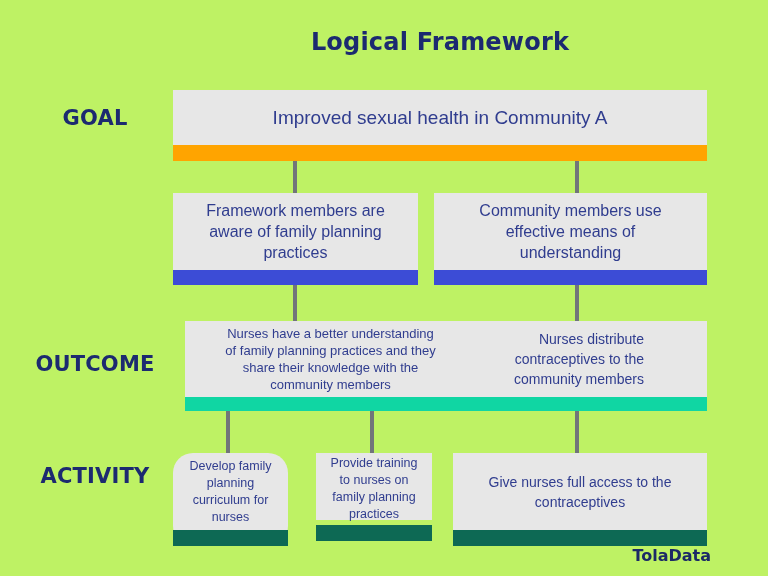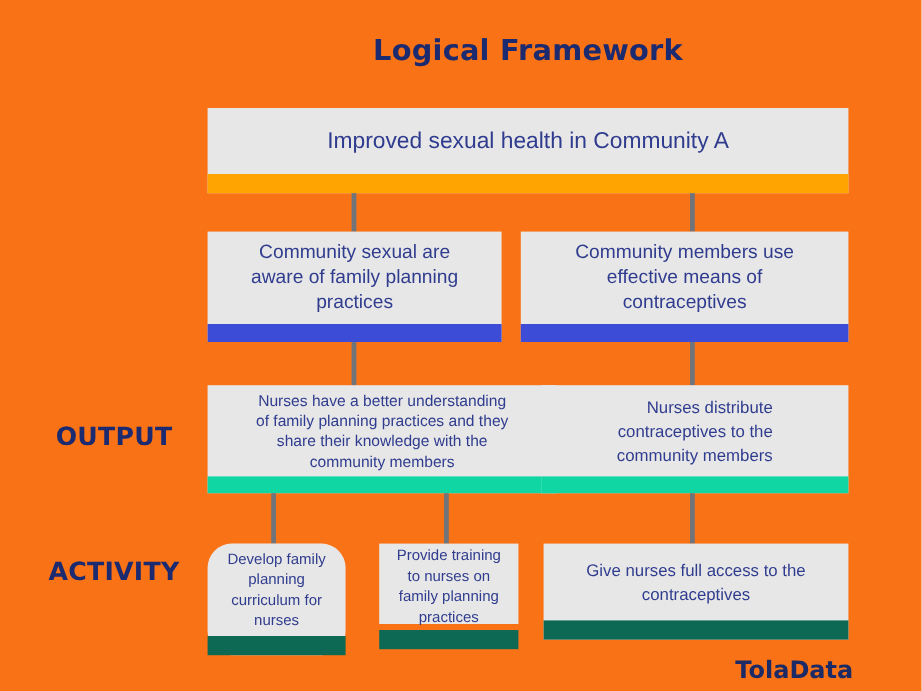--- a/index.html
+++ b/index.html
@@ -1,17 +1,17 @@
 <!DOCTYPE html>
 <html><head>
 <meta charset="utf-8">
 <style>
   html,body{margin:0;padding:0;background:#ffffff;}
   #canvas{
-    position:relative;width:768px;height:576px;background:#f97316;overflow:hidden;
+    position:relative;width:768px;height:576px;background:#bef264;overflow:hidden;
     font-family:"Liberation Sans",sans-serif;
   }
   .title{
     position:absolute;left:173px;top:28px;width:534px;height:36px;
     text-align:center;font-family:"DejaVu Sans",sans-serif;font-weight:bold;
     font-size:24px;color:#1c2a70;letter-spacing:0.2px;
   }
   .row-label{
     position:absolute;left:20px;width:150px;height:30px;line-height:30px;
     text-align:center;font-family:"DejaVu Sans",sans-serif;font-weight:bold;
@@ -32,76 +32,77 @@
   
   #card-goal{left:173px;top:90px;width:534px;height:71px;}
   #card-goal .card-text{font-size:19px;}
   #card-goal .bar{height:16px;background:#ffa400;}
   
   #card-outcome-1{left:173px;top:193px;width:245px;height:92px;}
   #card-outcome-2{left:434px;top:193px;width:273px;height:92px;}
   .outcome-text{font-size:16px;line-height:21px;}
   .bar-outcome{height:15px;background:#3c4cd6;}
   
-  #card-output-1{left:173px;top:321px;width:291px;height:90px;}
+  #card-output-1{left:185px;top:321px;width:291px;height:90px;}
   #card-output-2{left:451px;top:321px;width:256px;height:90px;}
   #card-output-1 .card-text{font-size:13px;line-height:17px;}
   #card-output-2 .card-text{font-size:14px;line-height:20px;text-align:right;}
   .bar-output{height:14px;background:#10d6a3;}
   
   #card-activity-1{left:173px;top:453px;width:115px;height:93px;border-radius:20px;}
   #card-activity-2{left:316px;top:453px;width:116px;height:67px;}
-  #card-activity-3{left:453px;top:453px;width:254px;height:80px;}
+  #card-activity-3{left:453px;top:453px;width:254px;height:93px;}
   #card-activity-1 .card-text,#card-activity-2 .card-text{font-size:12.5px;line-height:17px;}
   #card-activity-3 .card-text{font-size:14px;line-height:20px;}
   .bar-activity{height:16px;background:#0d6954;}
   .connector{
     position:absolute;width:4px;background:#71757a;
   }
   #conn-1{left:293px;top:161px;height:32px;}
   #conn-2{left:575px;top:161px;height:32px;}
   #conn-3{left:293px;top:285px;height:36px;}
   #conn-4{left:575px;top:285px;height:36px;}
   #conn-5{left:226px;top:411px;height:42px;}
   #conn-6{left:370px;top:411px;height:42px;}
   #conn-7{left:575px;top:411px;height:42px;}
   .brand{
     position:absolute;right:57px;top:546px;
     font-family:"DejaVu Sans",sans-serif;font-weight:bold;
-    font-size:20px;color:#1c2a66;
+    font-size:16px;color:#1c2a66;
   }
 </style>
 </head>
 <body>
 
 <div id="canvas">
 
   <div class="title">Logical Framework</div>
 
-  <div class="row-label" id="label-output">OUTPUT</div>
+  <div class="row-label" id="label-goal">GOAL</div>
+  <div class="row-label" id="label-output">OUTCOME</div>
   <div class="row-label" id="label-activity">ACTIVITY</div>
 
   <div class="card" id="card-goal">
     <div class="card-text">Improved sexual health in Community A</div>
     <div class="bar" style="background-color: rgb(255, 164, 0);"></div>
   </div>
 
   <div class="connector" id="conn-1" style="background-color: rgb(113, 117, 122);"></div>
   <div class="connector" id="conn-2" style="background-color: rgb(113, 117, 122);"></div>
 
   <div class="card" id="card-outcome-1">
-    <div class="card-text outcome-text">Community sexual are
+    <div class="card-text outcome-text">Framework members are
 aware of family planning
 practices</div>
     <div class="bar bar-outcome" style="background-color: rgb(60, 76, 214);"></div>
   </div>
   <div class="card" id="card-outcome-2">
     <div class="card-text outcome-text">Community members use
 effective means of
-contraceptives</div>
+understanding</div>
     <div class="bar bar-outcome" style="background-color: rgb(60, 76, 214);"></div>
   </div>
 
   <div class="connector" id="conn-3" style="background-color: rgb(113, 117, 122);"></div>
   <div class="connector" id="conn-4" style="background-color: rgb(113, 117, 122);"></div>
 
   <div class="card" id="card-output-1">
     <div class="card-text">Nurses have a better understanding
 of family planning practices and they
 share their knowledge with the

